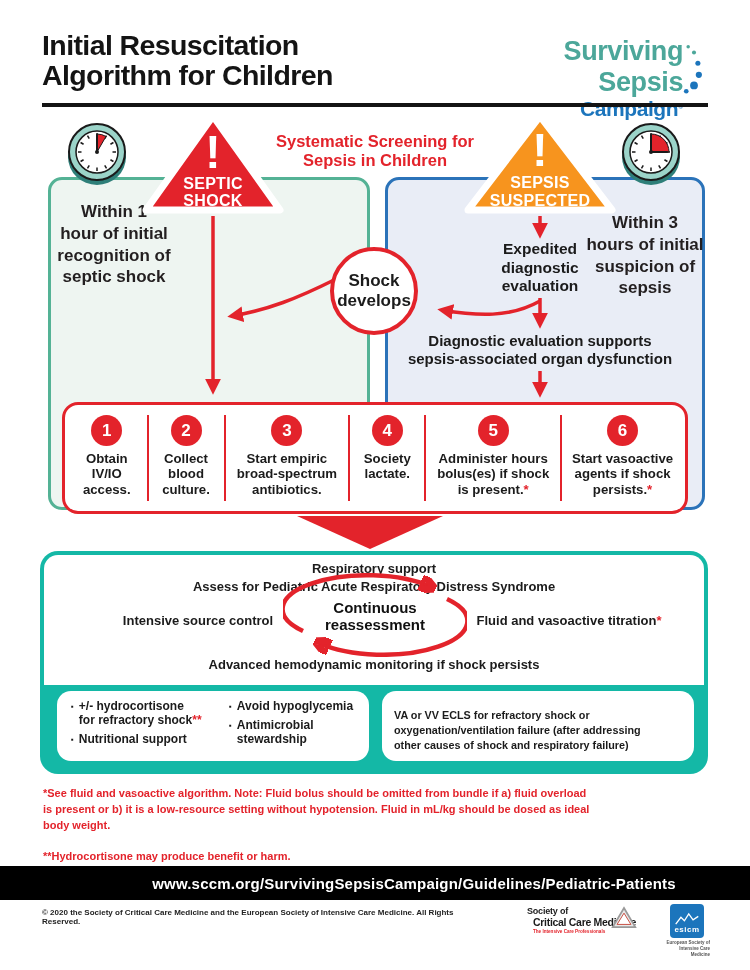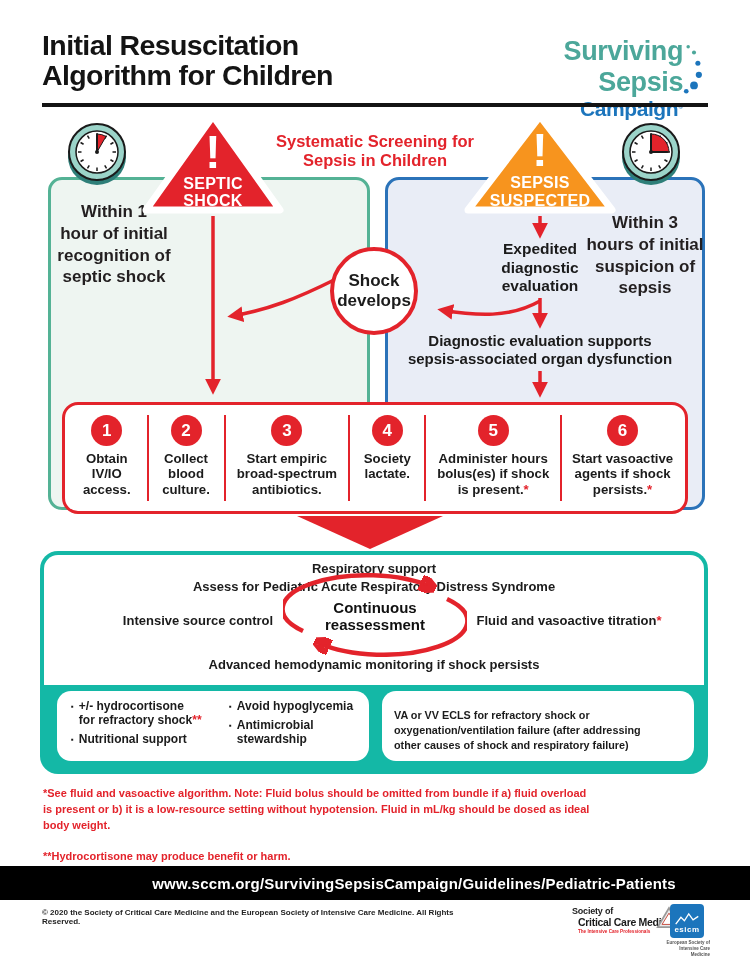--- a/index.html
+++ b/index.html
@@ -106,21 +106,21 @@
   .fnote{position:absolute;left:43px;top:786px;width:684px;color:var(--red);font-weight:bold;
     font-size:11px;line-height:1.45;}
   .fnote2{top:843px;margin-top:6px;}
 
   .urlbar{position:absolute;left:0;top:866px;width:750px;height:34px;background:#000;
     display:flex;align-items:center;justify-content:center;padding-left:39px;}
   .urlbar span{color:#fff;font-weight:bold;font-size:15px;letter-spacing:.2px;}
 
   .copyright{position:absolute;left:42px;top:908px;font-size:8px;font-weight:bold;color:#222;width:450px;}
 
-  .sccm{position:absolute;left:527px;top:906px;width:132px;margin-left:45px;}
+  .sccm{position:absolute;left:527px;top:906px;width:132px;}
   .sccm-tri{position:absolute;left:84px;top:0;width:26px;height:23px;}
   .sccm-1{font-size:9px;font-weight:bold;letter-spacing:-.2px;}
   .sccm-2{font-size:10.5px;font-weight:bold;margin-left:6px;letter-spacing:-.3px;}
   .sccm-3{font-size:4.6px;color:var(--red);margin-left:6px;font-weight:bold;margin-top:1px;}
 
   .esicm{position:absolute;left:664px;top:904px;width:46px;text-align:right;}
   .esicm-box{width:34px;height:34px;background:var(--logo-blue);border-radius:4px;margin:0 auto;
     display:flex;flex-direction:column;justify-content:flex-end;align-items:center;padding:3px 2px;box-sizing:border-box;}
   .esicm-art{width:26px;height:14px;}
   .esicm-name{color:#fff;font-size:8px;font-weight:bold;letter-spacing:.5px;line-height:1.1;}

